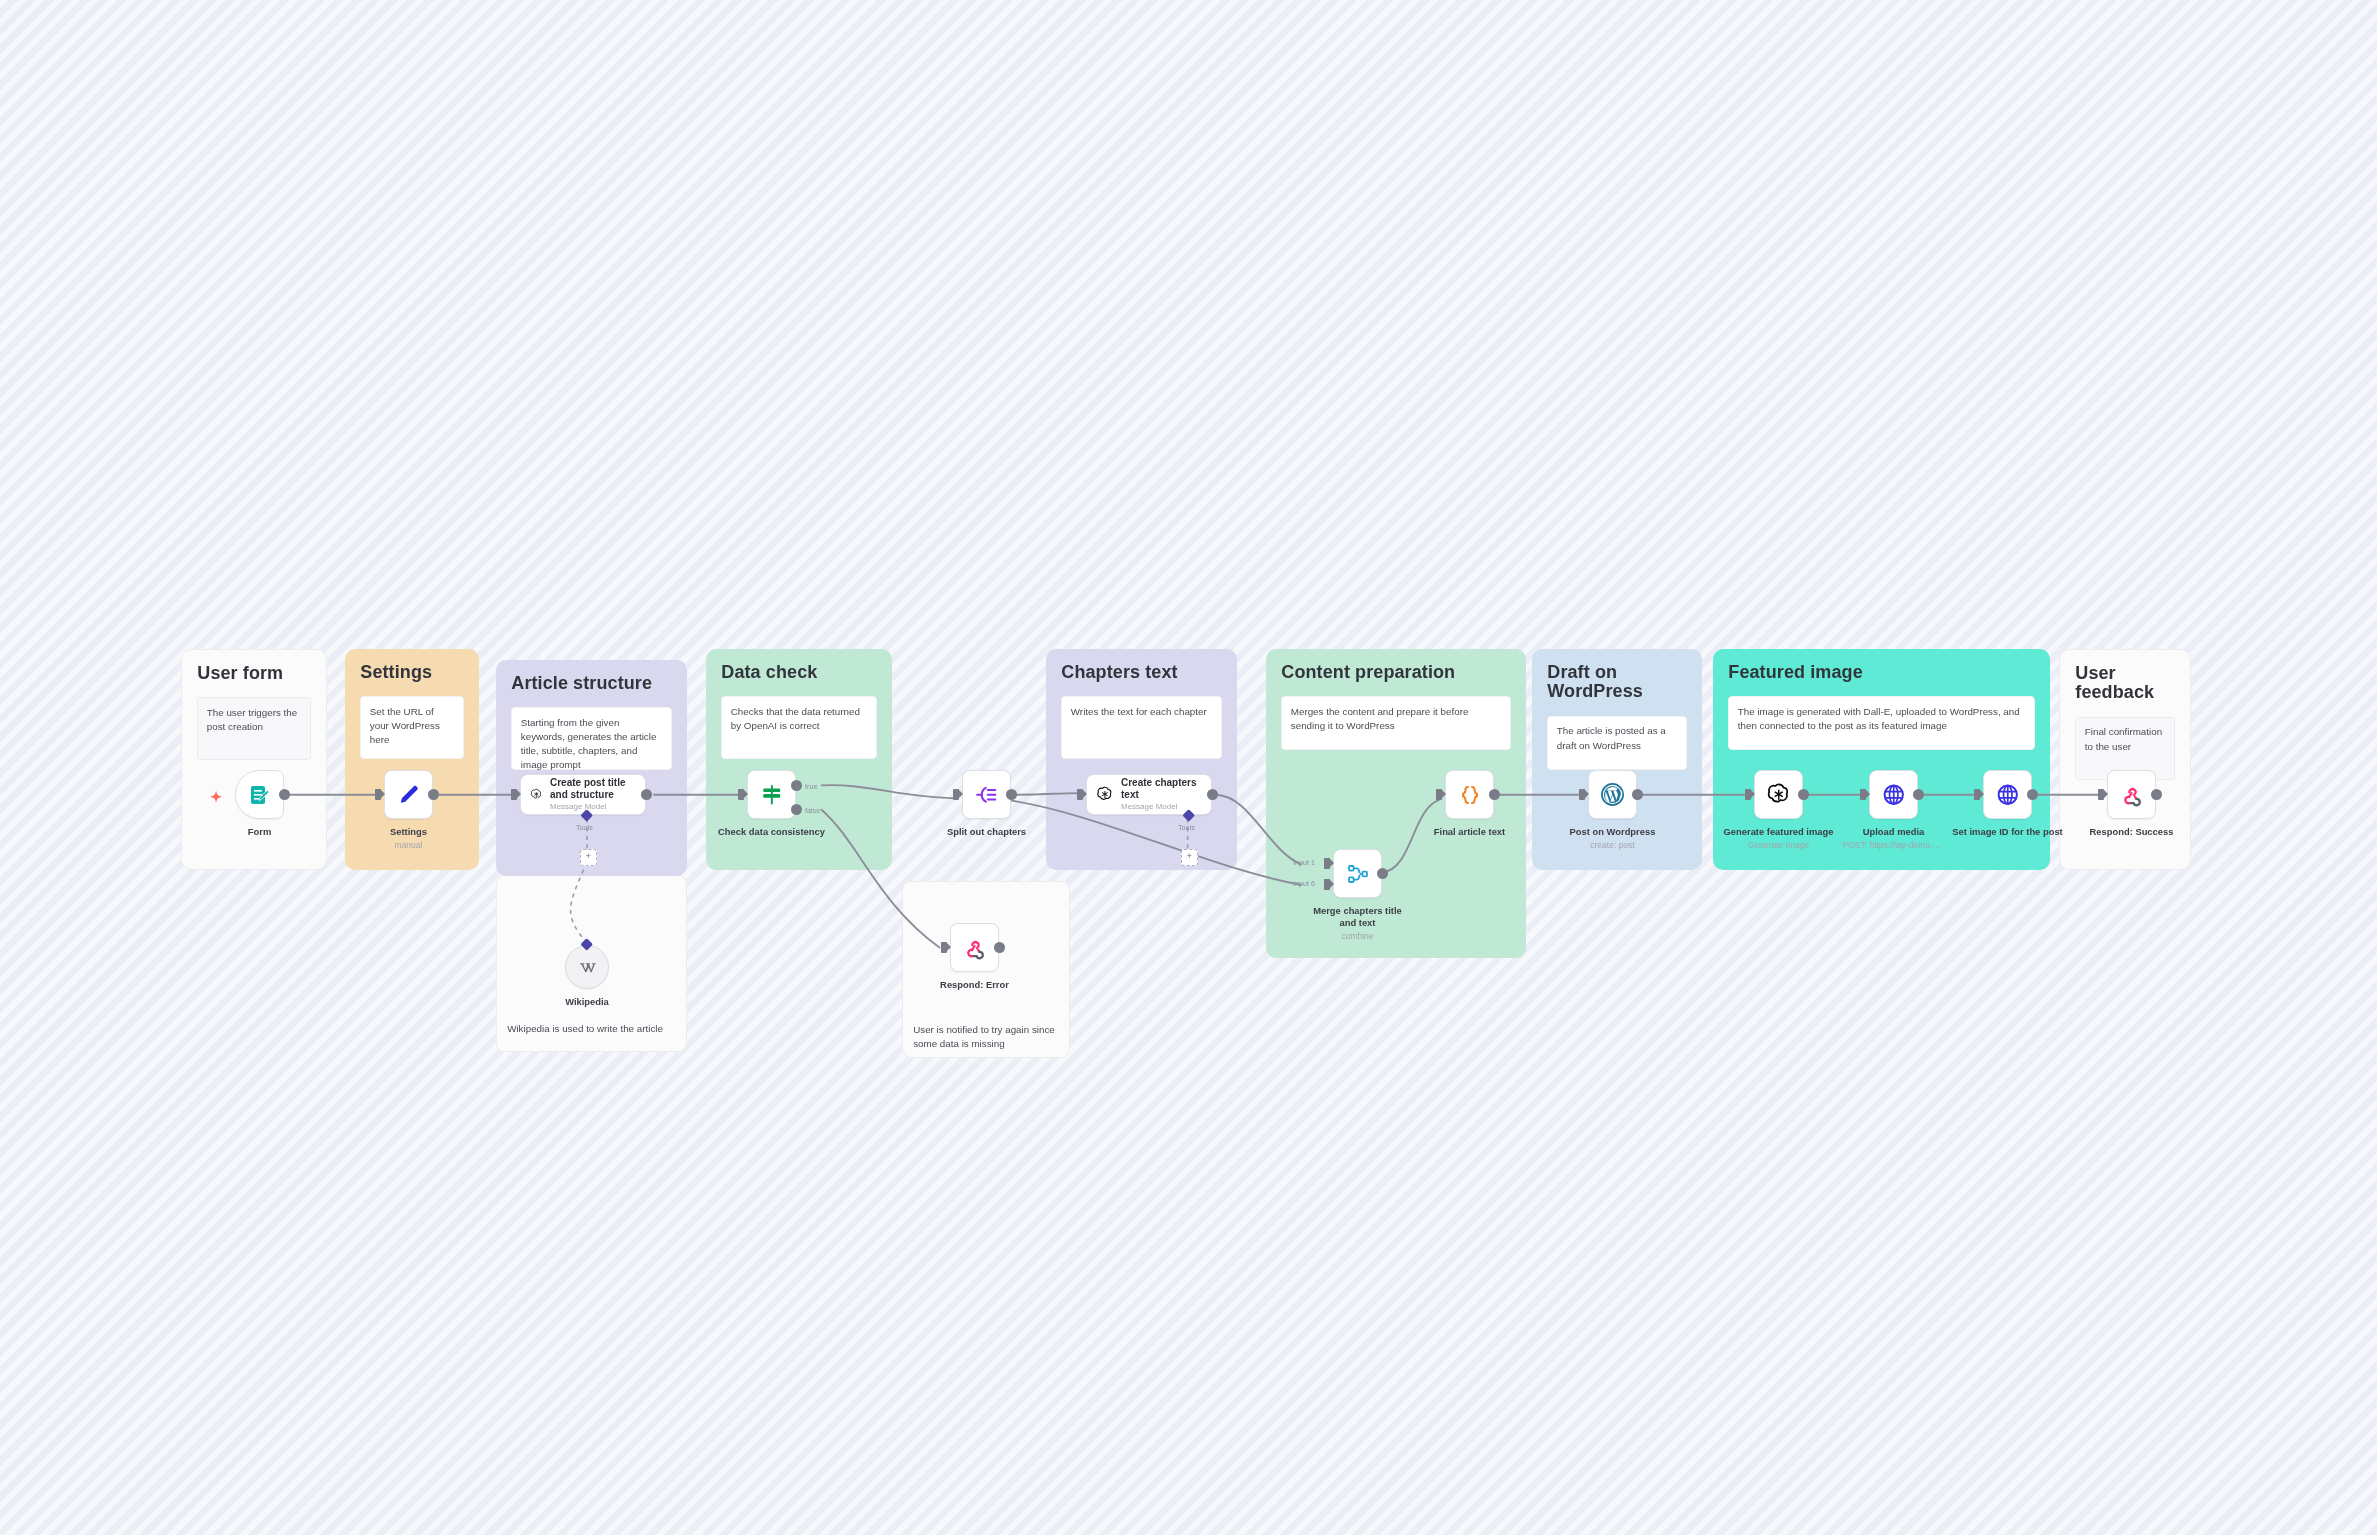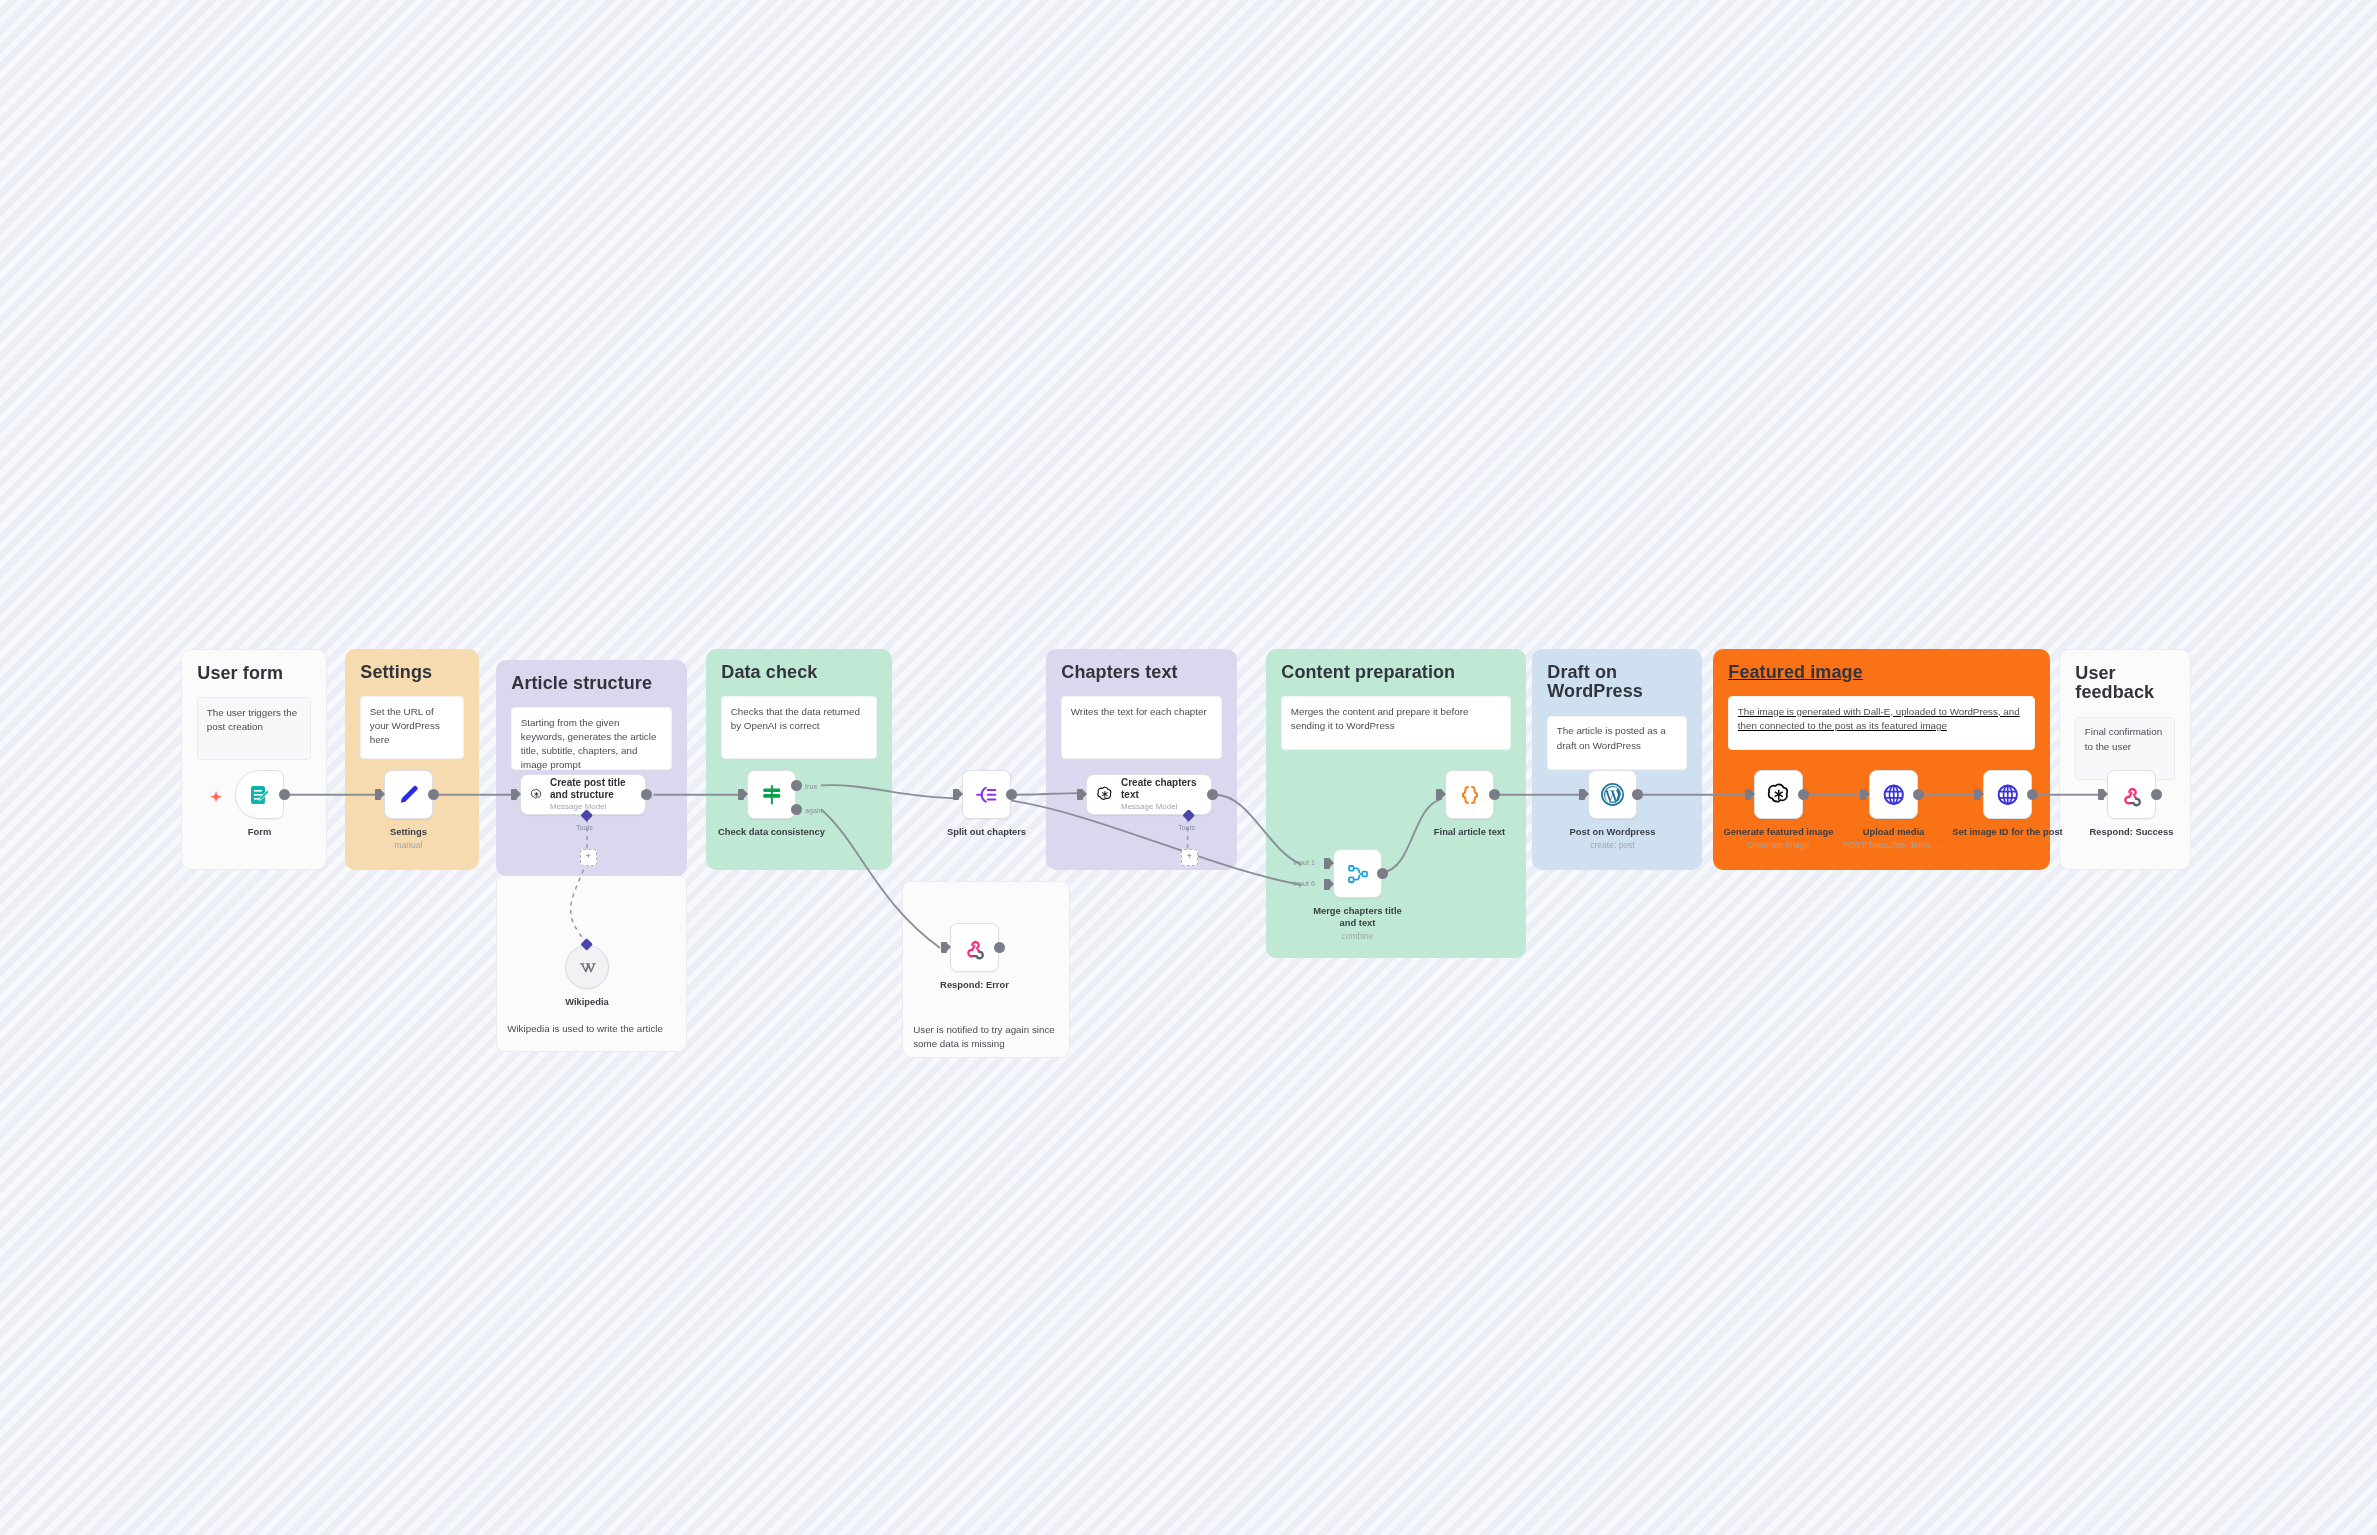--- a/index.html
+++ b/index.html
@@ -28,21 +28,21 @@
   .section .sec-note{
     background:#ffffff;border:0.9px solid rgba(0,0,0,.05);border-radius:4.3px;
     padding:7.7px 8.5px;font-size:9.8px;line-height:1.45;color:#4b4d55;
   }
   .sec-white{background:#fbfbfc;border:0.9px solid #ececef;}
   .sec-white .sec-note{background:#f8f8fa;}
   .sec-orange{background:#f6dbb0;}
   .sec-purple{background:#d9d8ef;}
   .sec-green{background:#bfe9d4;}
   .sec-blue{background:#cfe0f1;}
-  .sec-pink{background:#f97316;text-decoration:underline;}
+  .sec-pink{background:#5eead4;}
 
   
   #wires{position:absolute;left:0;top:0;width:2377px;height:1536px;pointer-events:none;}
 
   
   .node{position:absolute;}
   .nbox{
     width:49px;height:49px;box-sizing:border-box;
     background:#fff;border:0.9px solid #dcdfe6;border-radius:7.7px;
     display:flex;align-items:center;justify-content:center;
@@ -251,21 +251,21 @@
     <div class="nbox">
       <svg width="25.5" height="25.5" viewBox="0 0 24 24">
         <rect x="4" y="6" width="16" height="3.4" rx="1.2" fill="#0aa050"></rect>
         <rect x="4" y="11.4" width="16" height="3.4" rx="1.2" fill="#0aa050"></rect>
         <rect x="11.2" y="3" width="1.8" height="18" fill="#0aa050"></rect>
       </svg>
     </div>
     <div class="ep-out" style="left:44px;top:10.2px;"></div>
     <div class="port-label" style="left:58px;top:12px;">true</div>
     <div class="ep-out" style="left:44px;top:34px;"></div>
-    <div class="port-label" style="left:58px;top:36px;">again</div>
+    <div class="port-label" style="left:58px;top:36px;">false</div>
     <div class="nlabel" style="top:56px;">Check data consistency</div>
   </div>
 
   <div class="node" style="left:950px;top:923px;">
     <div class="ep-in" style="left:-9.4px;top:19px;"></div>
     <div class="nbox">
       <svg width="24" height="24" viewBox="0 0 24 24">
         <path d="M9.3 9.2a3.2 3.2 0 1 1 4.8 2.8l2.2 3.8" stroke="#ff2d78" stroke-width="2.3" fill="none" stroke-linecap="round"></path>
         <path d="M16.5 15.8a3.2 3.2 0 1 1-2.9 4.4H8.9" stroke="#5c6069" stroke-width="2.3" fill="none" stroke-linecap="round"></path>
         <path d="M8.9 20.2a3.2 3.2 0 1 1 .3-6.3l2.3-3.9" stroke="#ff2d78" stroke-width="2.3" fill="none" stroke-linecap="round"></path>

